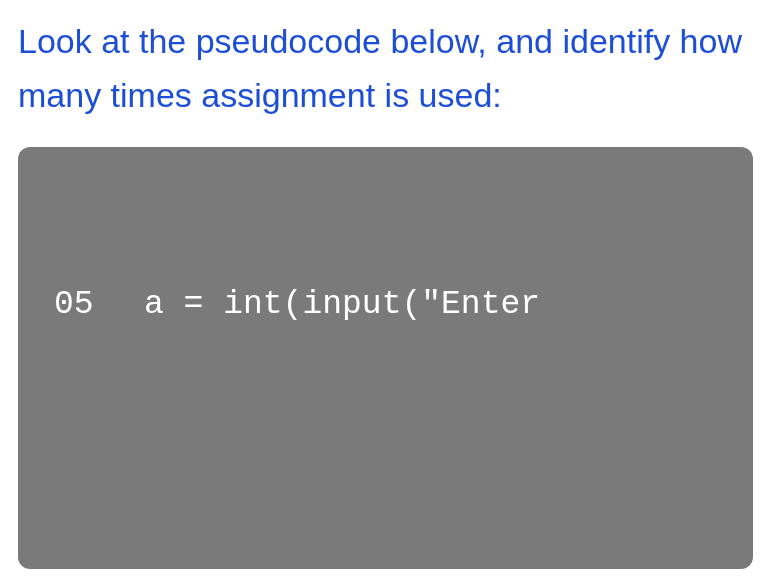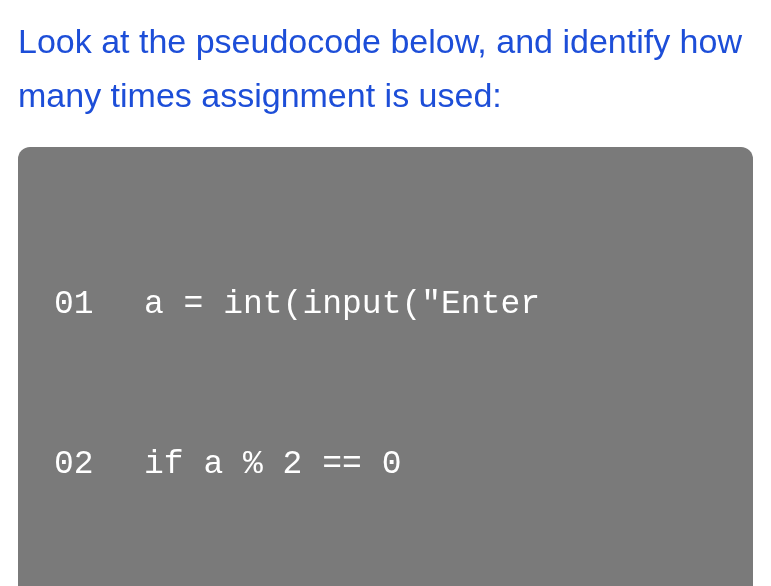--- a/index.html
+++ b/index.html
@@ -46,21 +46,18 @@
       white-space: pre;
     }
   </style>
 </head>
 <body>
 
 <div class="question-text">Look at the pseudocode below, and identify how many times assignment is used:</div>
 
 <div class="code-block">
   <div class="code-line">
-    <span class="line-number">01</span><span class="code-content">a = int(input("Enter</span>
-  </div>
-  <div class="code-line">
-    <span class="line-number">02</span><span class="code-content">if a % 2 == 0</span>
+    <span class="line-number">05</span><span class="code-content">a = int(input("Enter</span>
   </div>
   
   
   
 </div>
 
 </body></html>

